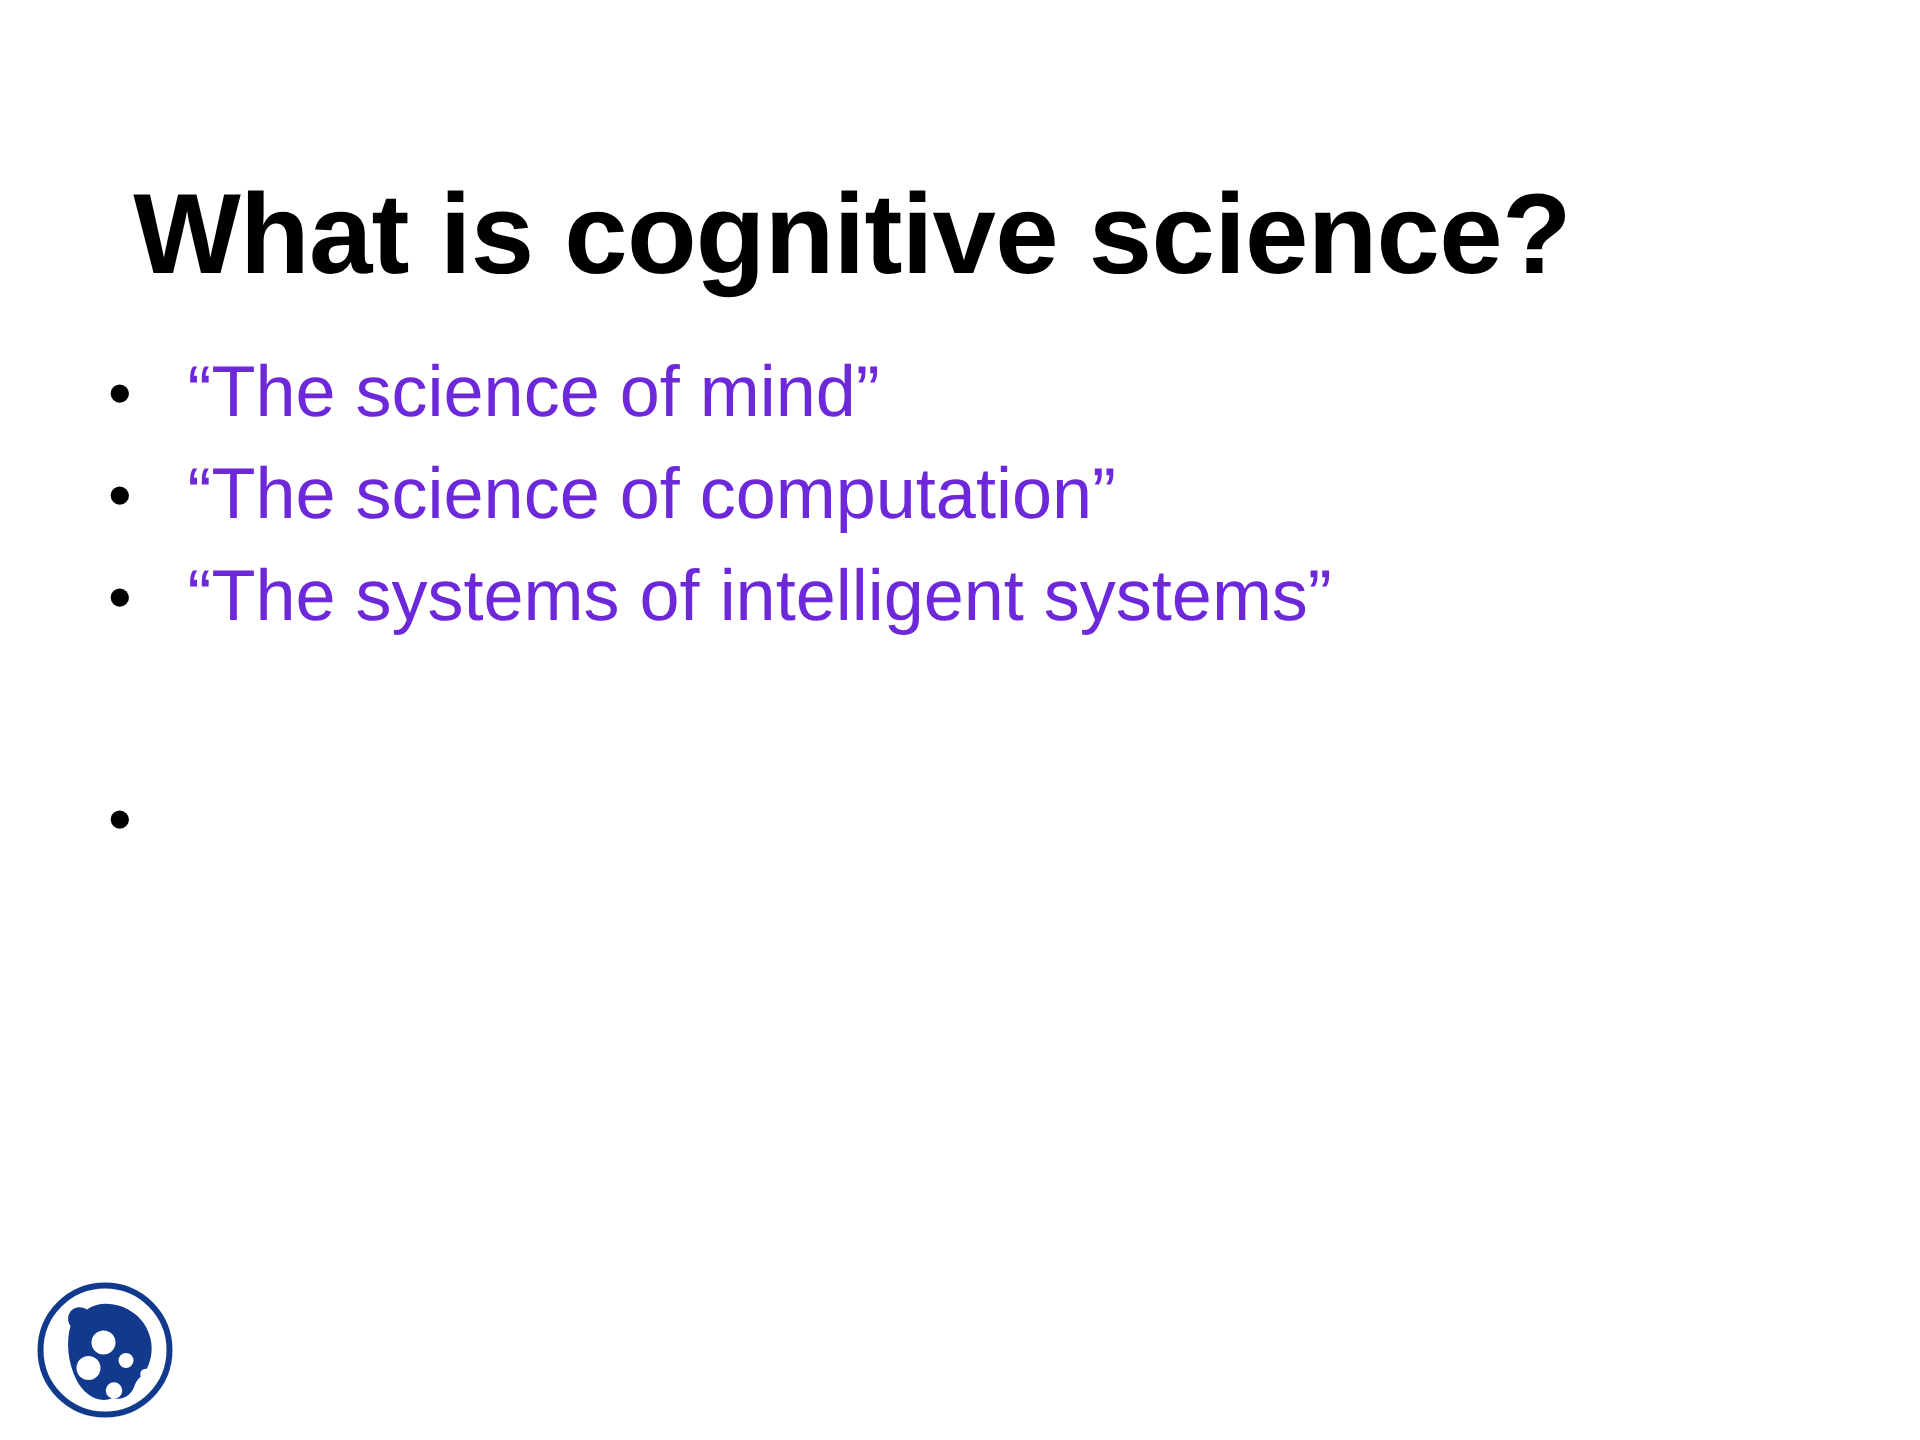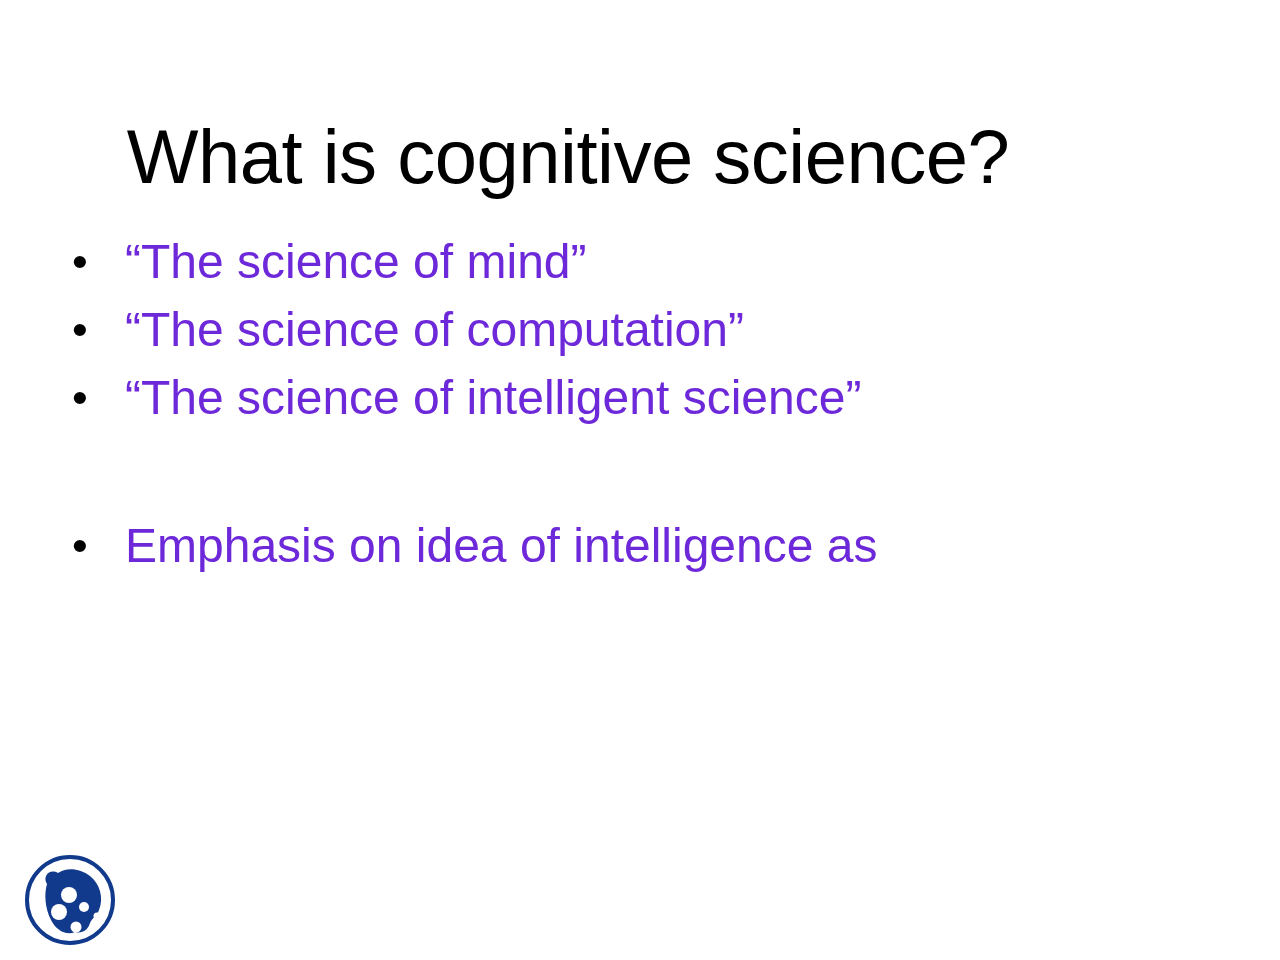--- a/index.html
+++ b/index.html
@@ -19,21 +19,21 @@
   }
 
   
   .slide-title {
     position: absolute;
     top: 68px;
     left: 0;
     width: 1136px;
     text-align: center;
     font-size: 76px;
-    font-weight: 400;
+    font-weight: 700;
     line-height: 1.0;
     letter-spacing: -0.5px;
     color: #000000;
     white-space: nowrap;
   }
 
   
   .body-list {
     position: absolute;
     top: 228px;
@@ -111,27 +111,26 @@
       <span class="bullet-text">“The science of mind”</span>
     </div>
 
     <div class="bullet-row">
       <span class="bullet-marker">•</span>
       <span class="bullet-text">“The science of computation”</span>
     </div>
 
     <div class="bullet-row">
       <span class="bullet-marker">•</span>
-      <span class="bullet-text">“The science of intelligent science”</span>
+      <span class="bullet-text">“The systems of intelligent systems”</span>
     </div>
 
     <div class="bullet-row spaced-before">
       <span class="bullet-marker">•</span>
       <span class="bullet-text">
-        <span>Emphasis on idea of intelligence as</span>
       </span>
     </div>
 
   </div>
 
   <div class="logo-mark">
     <svg viewBox="0 0 100 104" width="100" height="104" aria-hidden="true">
       <circle cx="50" cy="52" r="43" fill="none" stroke="#123a8c" stroke-width="4"></circle>
       <path d="M 27 36
                C 22 28, 30 20, 38 25

